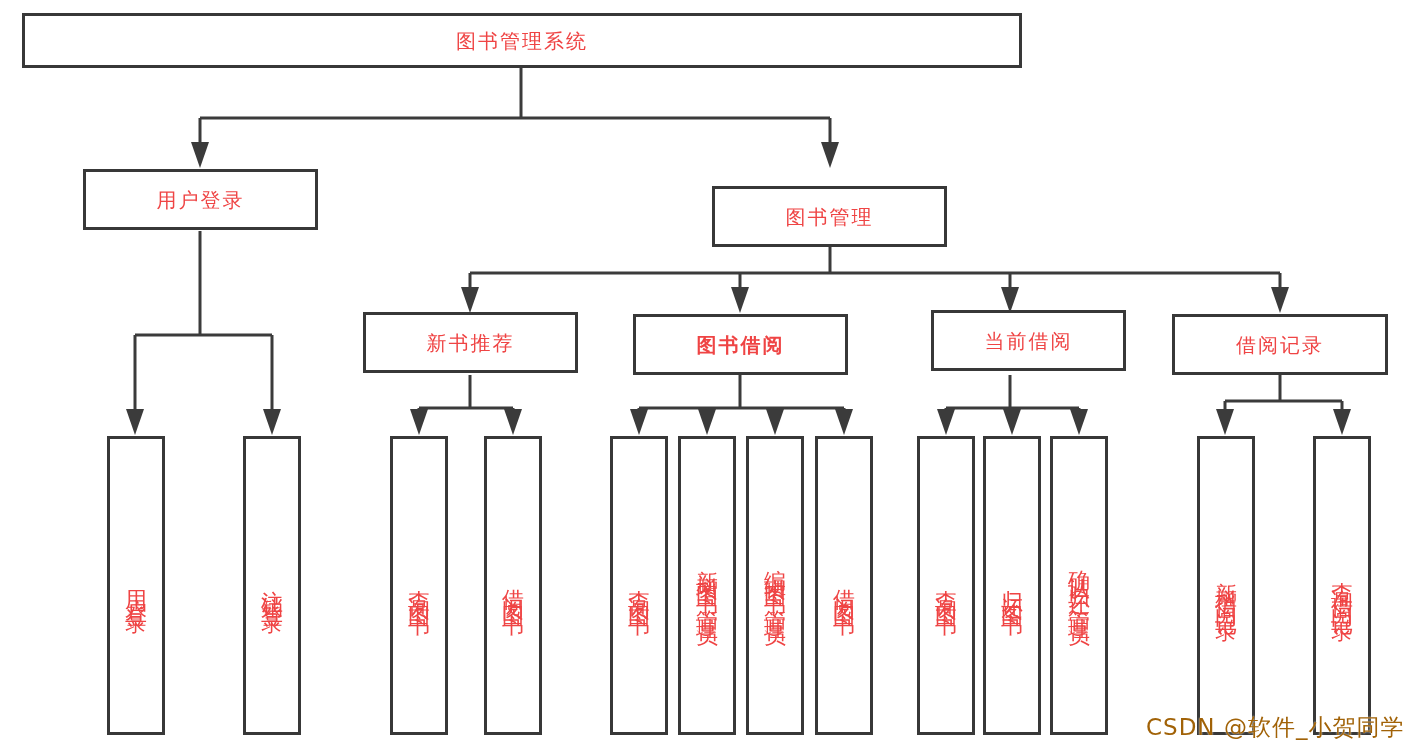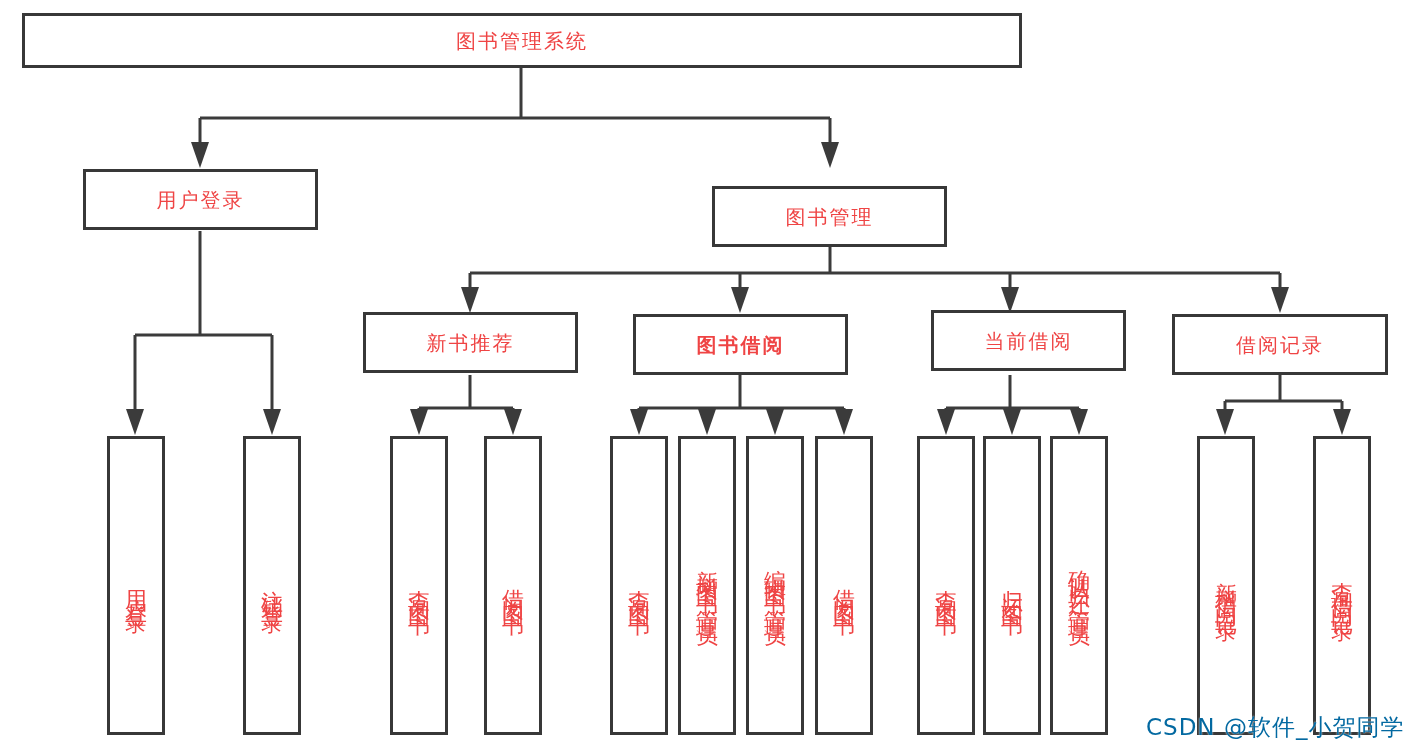--- a/index.html
+++ b/index.html
@@ -49,21 +49,21 @@
     text-orientation: mixed;
     font-size: 22px;
     letter-spacing: 8px;
     padding-top: 4px;
   }
   .watermark {
     position: absolute;
     left: 1146px;
     top: 712px;
     font-size: 23px;
-    color: #0369a1;
+    color: #a16207;
     letter-spacing: 1px;
     white-space: nowrap;
     z-index: 5;
     text-shadow: 0 0 2px #ffffff;
   }
 </style>
 </head>
 <body>
 
 <div class="canvas">

